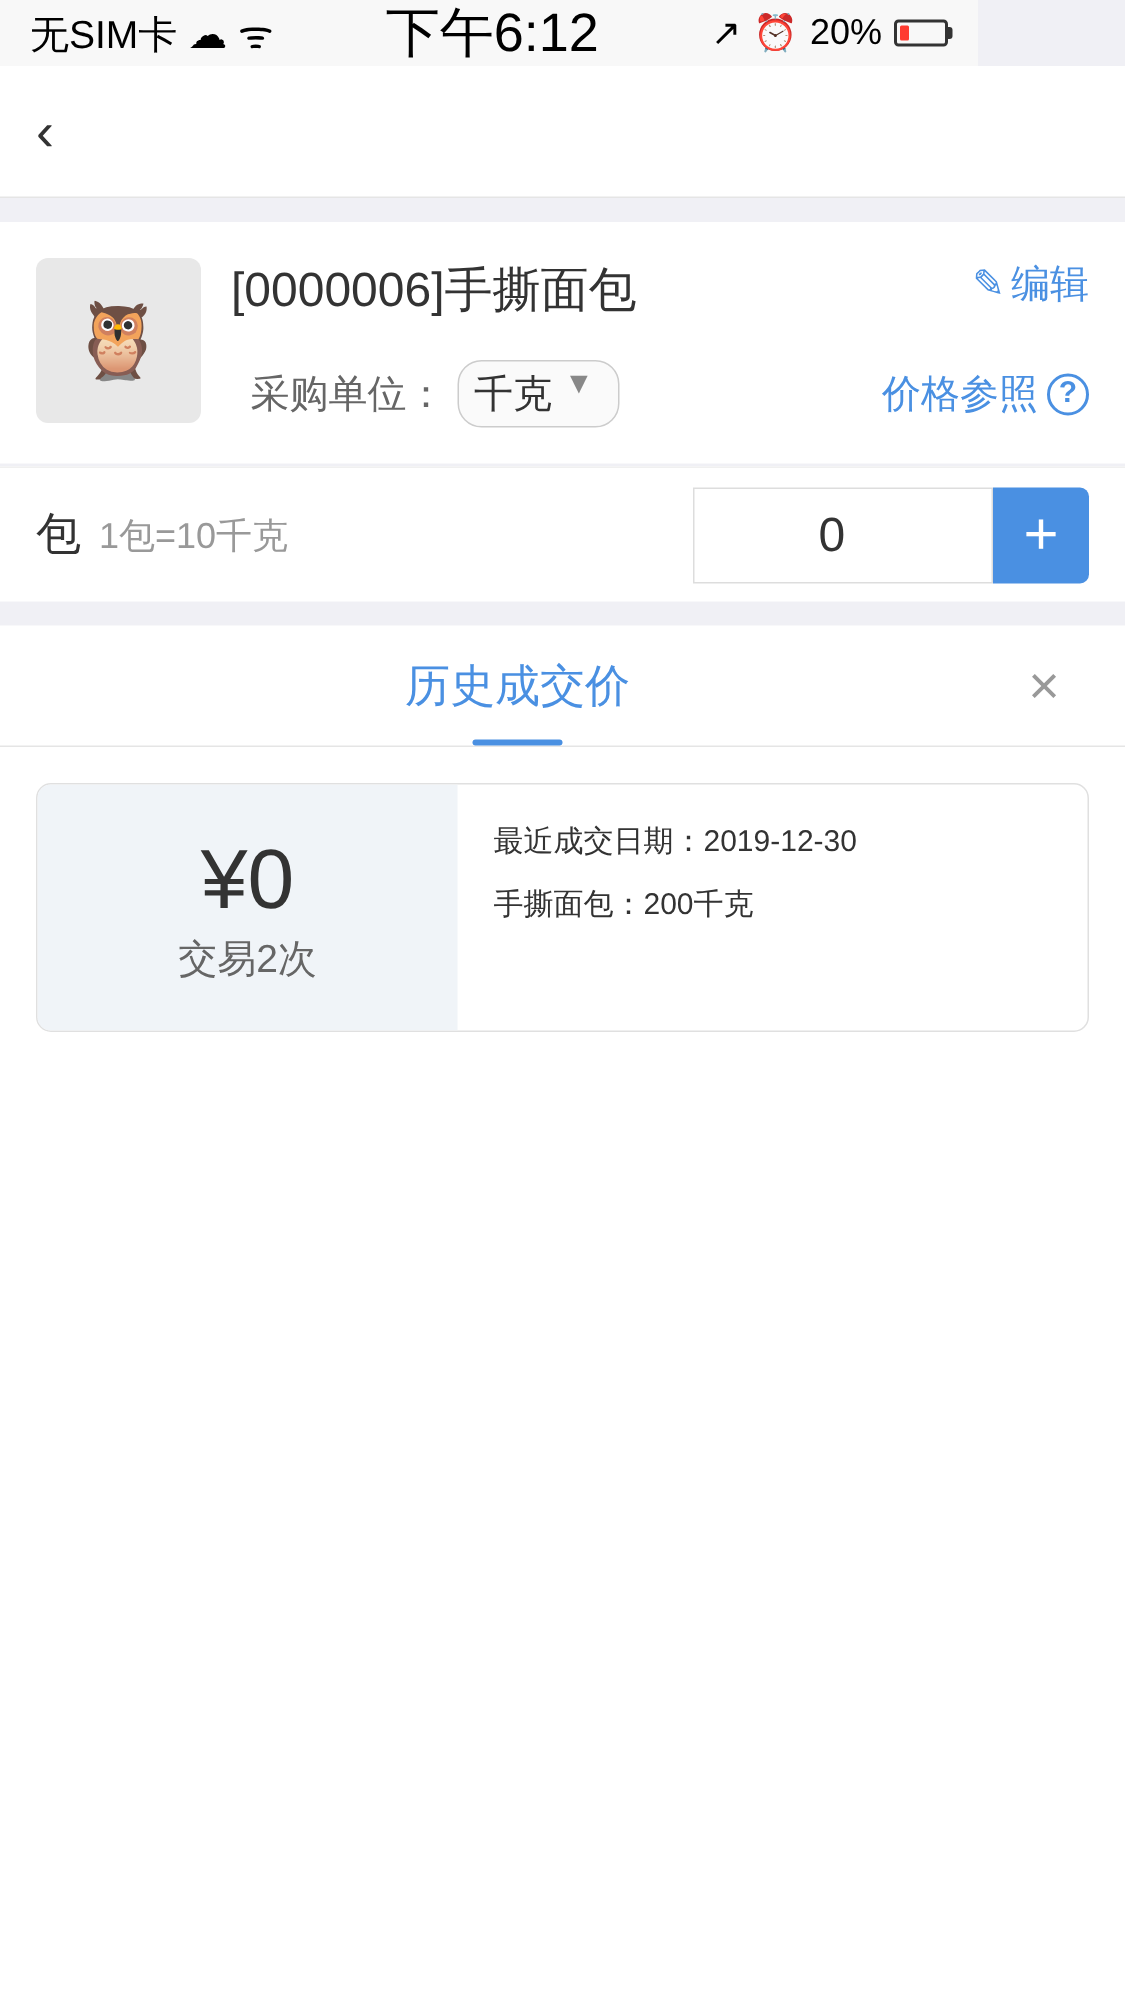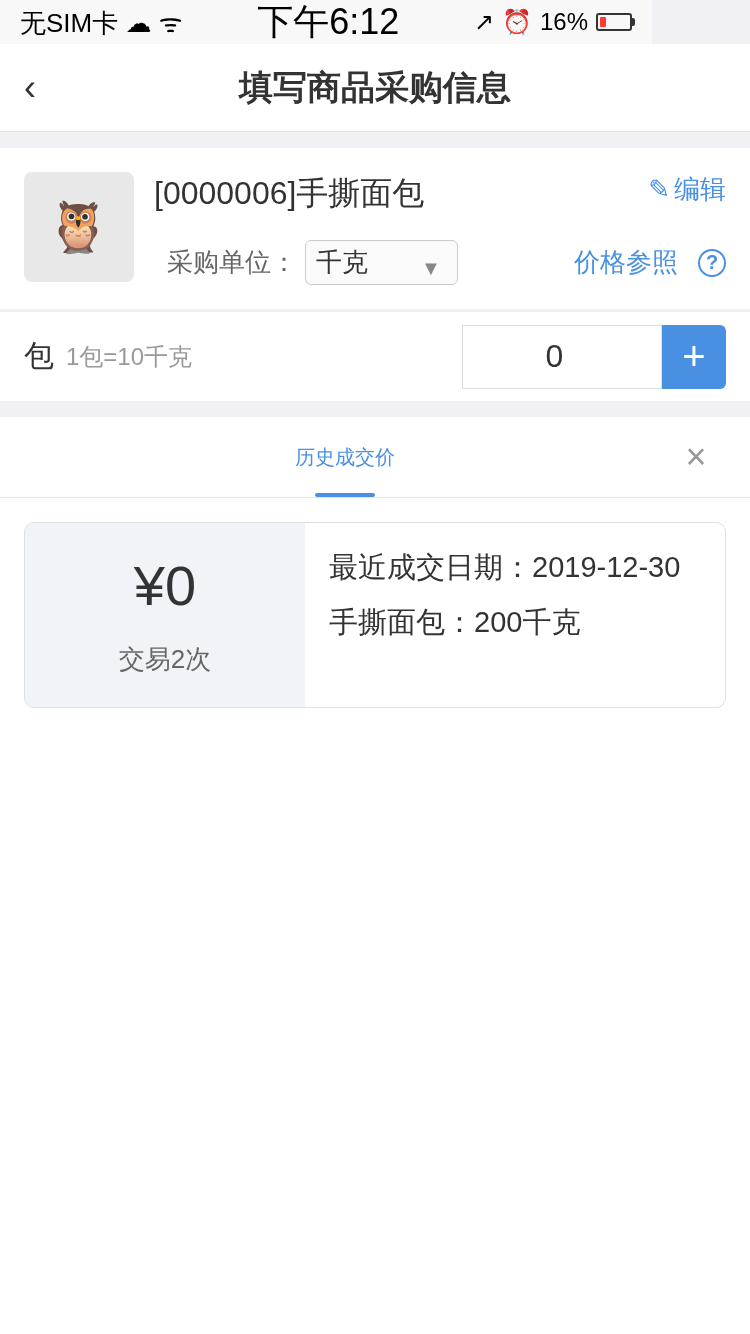--- a/index.html
+++ b/index.html
@@ -147,43 +147,42 @@
       align-items: center;
       justify-content: space-between;
       margin-top: 24px;
     }
     .unit-label {
       font-size: 26px;
       color: #666;
     }
     .unit-select {
       display: inline-flex;
-      align-items: flex-end;
+      align-items: flex-start;
       border: 1px solid #ccc;
-      border-radius: 6px;
+      border-radius: 16px;
       padding: 4px 16px 4px 10px;
       font-size: 26px;
       color: #333;
       background: #fafafa;
       position: relative;
-      gap: 45px;
     }
     .unit-select-text {
       margin-right: 8px;
     }
     .unit-arrow {
       font-size: 20px;
       color: #888;
     }
     .price-ref-link {
       font-size: 26px;
       color: #4a90e2;
       display: flex;
       align-items: center;
-      gap: 20px;
+      gap: 6px;
     }
     .price-ref-icon {
       width: 28px;
       height: 28px;
       border: 2px solid #4a90e2;
       border-radius: 50%;
       display: inline-flex;
       align-items: center;
       justify-content: center;
       font-size: 20px;
@@ -254,21 +253,21 @@
       padding: 0 24px;
       position: relative;
     }
     .tab-item {
       flex: 1;
       height: 80px;
       display: flex;
       flex-direction: column;
       align-items: center;
       justify-content: center;
-      font-size: 20px;
+      font-size: 30px;
       color: #999;
       cursor: pointer;
       position: relative;
     }
     .tab-item.active {
       color: #4a90e2;
     }
     .tab-underline {
       position: absolute;
       bottom: 0;
@@ -310,31 +309,31 @@
       padding: 30px 20px;
     }
     .price-amount {
       font-size: 56px;
       font-weight: 400;
       color: #333;
     }
     .price-transactions {
       font-size: 26px;
       color: #666;
-      margin-top: 24px;
+      margin-top: 4px;
     }
     .price-history-right {
       flex: 1;
       padding: 24px;
       display: flex;
       flex-direction: column;
       gap: 14px;
     }
     .price-detail-row {
-      font-size: 29px;
+      font-size: 20px;
       color: #333;
       line-height: 1.4;
     }
 
     
     .main-content {
       background: #fff;
       min-height: 700px;
     }
   </style>
@@ -342,32 +341,31 @@
 <body>
 
 <div class="status-bar">
   <div class="status-left">
     <span>无SIM卡 ☁ ᯤ</span>
   </div>
   <div class="status-center">下午6:12</div>
   <div class="status-right">
     <span>↗</span>
     <span>⏰</span>
-    <span>16%</span>
+    <span>20%</span>
     <span class="battery-icon">
       <span class="battery-body">
           <span class="battery-fill"></span>
         </span>
     </span>
   </div>
 </div>
 
 <div class="nav-bar">
   <span class="nav-back">‹</span>
-  <span class="nav-title">填写商品采购信息</span>
 </div>
 
 <div class="product-card">
   <div class="product-thumbnail">
     <span class="product-thumbnail-icon">🦉</span>
   </div>
   <div class="product-info">
     <div class="product-header">
       <span class="product-name">[0000006]手撕面包</span>
       <span class="edit-link">

